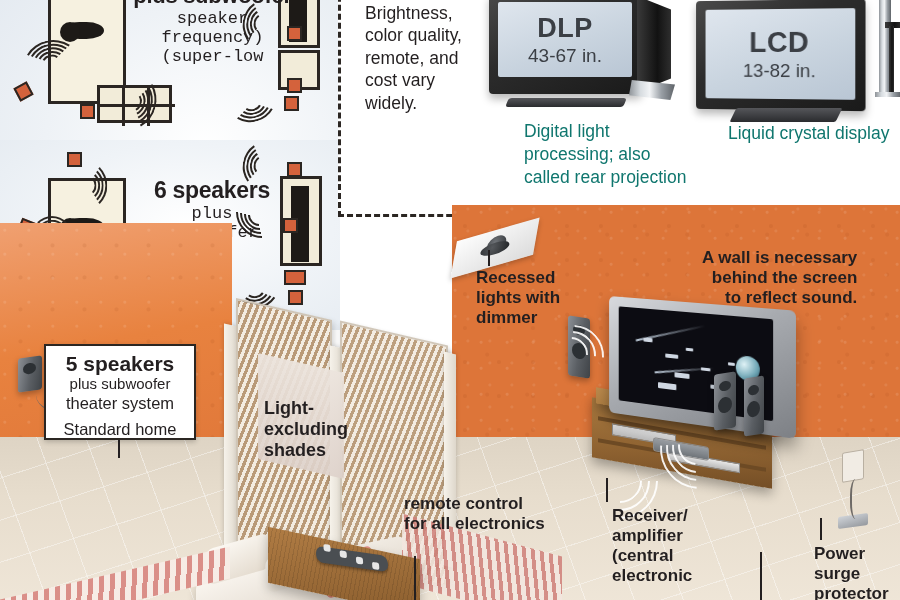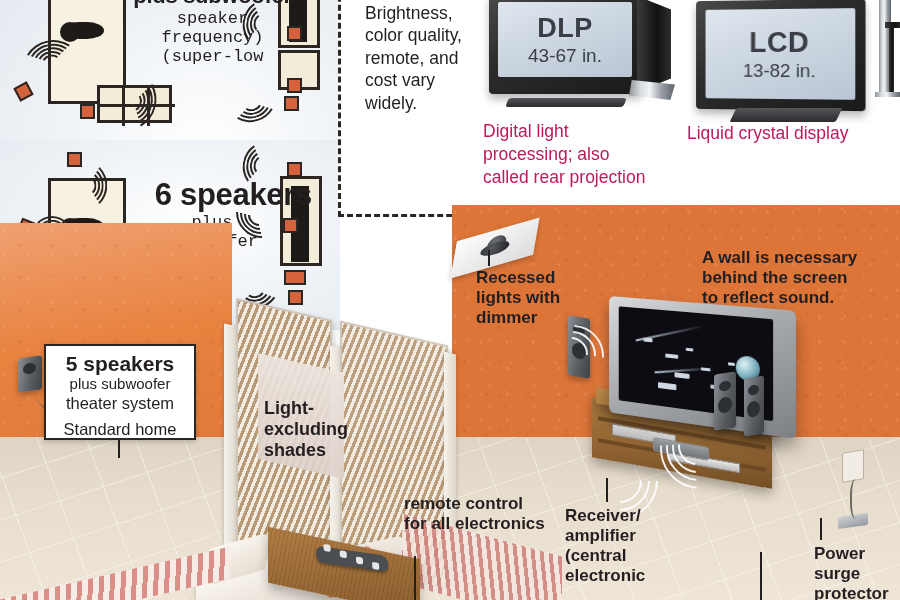--- a/index.html
+++ b/index.html
@@ -52,21 +52,21 @@
   .tvset{position:absolute;}
   .tvset .bezel{position:absolute;inset:0;border-radius:4px;
     background:linear-gradient(150deg,#4a4a4a 0%,#2c2c2c 40%,#1a1a1a 100%);
     box-shadow:0 5px 9px rgba(0,0,0,.28);}
   .tvset .screen{position:absolute;border-radius:2px;
     background:linear-gradient(160deg,#dfe6ee 0%,#c9d4df 55%,#b9c6d4 100%);
     display:flex;flex-direction:column;align-items:center;justify-content:center;}
   .tvset .screen .t1{font-weight:bold;font-size:27px;color:#3b3f45;letter-spacing:.5px;line-height:1;}
   .tvset .screen .t2{font-size:19px;color:#3b3f45;margin-top:4px;line-height:1;}
   .tvstand{position:absolute;background:linear-gradient(180deg,#55565a,#2a2b2e);border-radius:3px;}
-  .tvcaption{position:absolute;font-size:17.5px;line-height:1.3;color:#be185d;}
+  .tvcaption{position:absolute;font-size:17.5px;line-height:1.3;color:#0f766e;margin-left:41px;}
 
   
   .profile{position:absolute;background:linear-gradient(90deg,#8e9398 0%,#d7dce0 25%,#f2f4f6 45%,#9aa0a6 70%,#5e6368 100%);}
   .profile.dark{background:linear-gradient(90deg,#3a3a3a,#121212 60%,#2e2e2e);}
 
   
   .room{position:absolute;left:0;top:205px;width:900px;height:395px;overflow:hidden;}
   .wall-right{position:absolute;left:452px;top:0;width:448px;height:300px;
     background:
       radial-gradient(circle at 30% 20%, rgba(255,255,255,.22), rgba(255,255,255,0) 55%),
@@ -266,21 +266,21 @@
       <i style="left:18px;top:8px;width:48px;height:48px;transform:rotate(-45deg);"></i>
     </div>
     <div class="arcs" style="left:232px;top:110px;width:70px;height:60px;transform:rotate(-145deg);">
       <i style="left:30px;top:6px;width:18px;height:18px;transform:rotate(-45deg);"></i>
       <i style="left:26px;top:2px;width:28px;height:28px;transform:rotate(-45deg);"></i>
       <i style="left:22px;top:-2px;width:38px;height:38px;transform:rotate(-45deg);"></i>
       <i style="left:18px;top:-6px;width:48px;height:48px;transform:rotate(-45deg);"></i>
     </div>
 
     <div class="dlabel" style="left:112px;top:38px;width:200px;">
-      <span class="big" style="font-size:31px;text-align:right;">6 speakers</span>
+      <span class="big" style="font-size:23px;">6 speakers</span>
       <span class="sm">plus</span>
       <span class="sm">subwoofer</span>
     </div>
   </div>
 
   <div class="tvbox">
 
     <div class="tv-note" style="left:24px;top:42px;width:145px;">
       <div>Brightness,</div>
       <div>color quality,</div>
@@ -452,39 +452,39 @@
   </div>
   <div class="leader" style="left:118px;top:440px;height:18px;"></div>
 
   <div class="clabel" style="left:476px;top:268px;font-size:17px;">
     <div>Recessed</div>
     <div>lights with</div>
     <div>dimmer</div>
   </div>
   <div class="leader" style="left:488px;top:250px;height:16px;"></div>
 
-  <div class="clabel" style="left:702px;top:248px;font-size:17px;">
+  <div class="clabel" style="left:702px;top:248px;font-size:17px;text-align:right;">
     <div>A wall is necessary</div>
     <div>behind the screen</div>
     <div>to reflect sound.</div>
   </div>
 
   <div class="clabel" style="left:264px;top:398px;font-size:18px;">
     <div>Light-</div>
     <div>excluding</div>
     <div>shades</div>
   </div>
 
   <div class="clabel" style="left:404px;top:494px;font-size:17px;">
     <div>remote control</div>
     <div>for all electronics</div>
   </div>
   <div class="leader" style="left:414px;top:556px;height:44px;"></div>
 
-  <div class="clabel" style="left:565px;top:506px;font-size:17px;">
+  <div class="clabel" style="left:612px;top:506px;font-size:17px;">
     <div>Receiver/</div>
     <div>amplifier</div>
     <div>(central</div>
     <div>electronic</div>
   </div>
   <div class="leader" style="left:606px;top:478px;height:24px;"></div>
 
   <div class="clabel" style="left:814px;top:544px;font-size:17px;">
     <div>Power</div>
     <div>surge</div>

